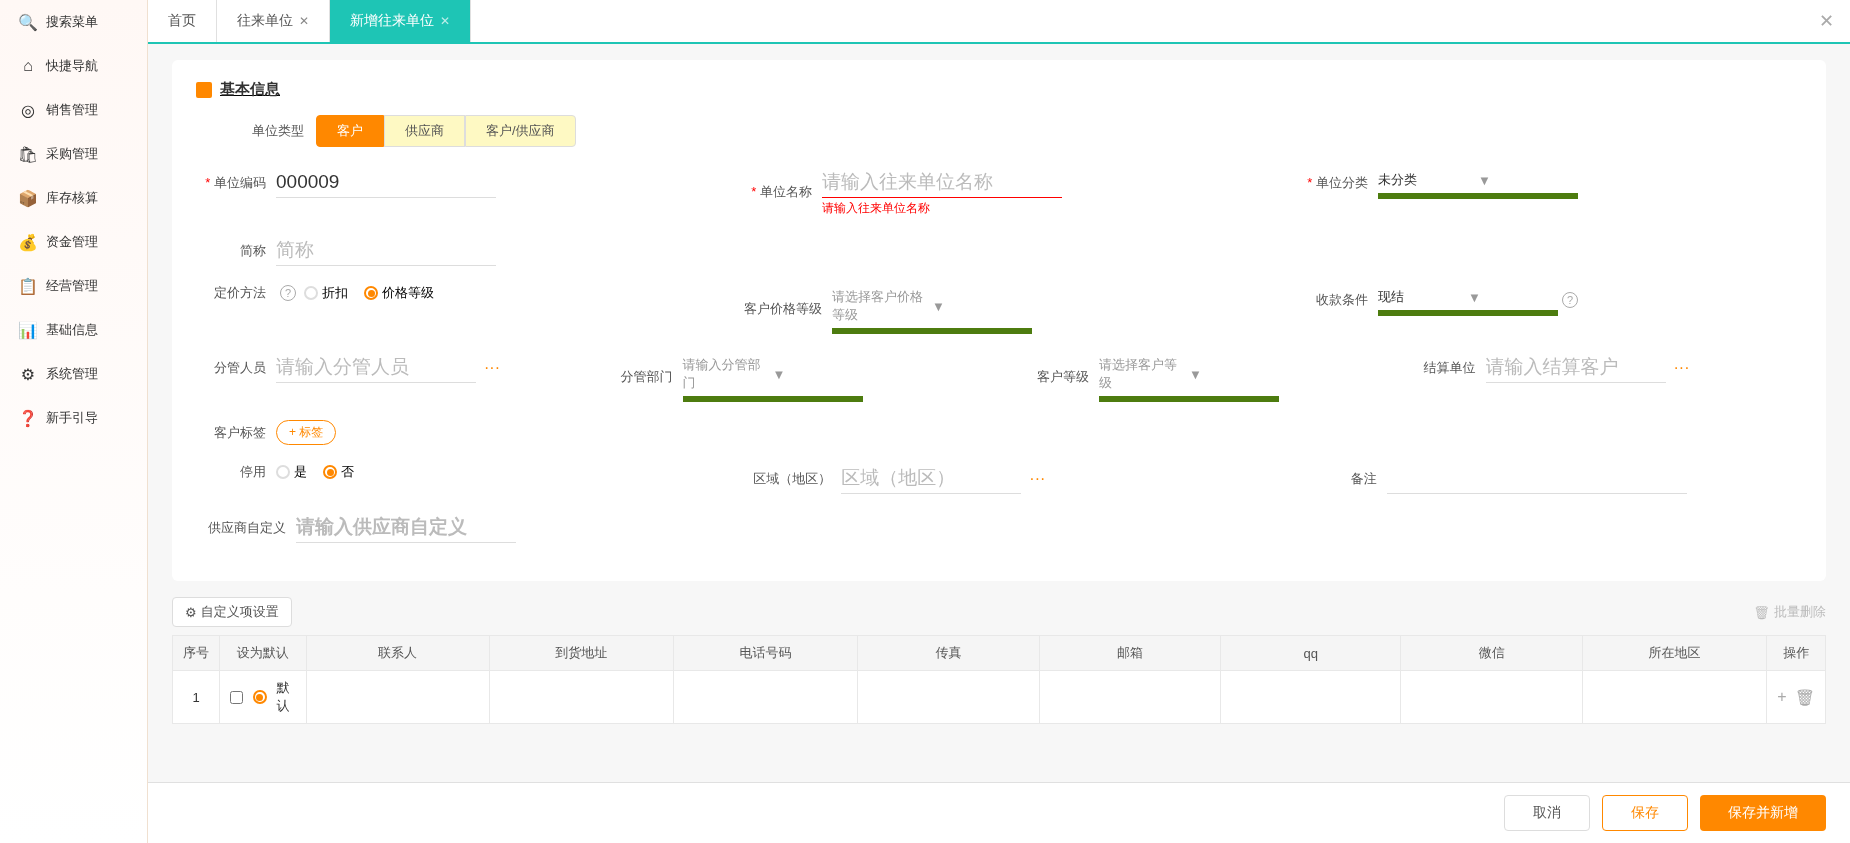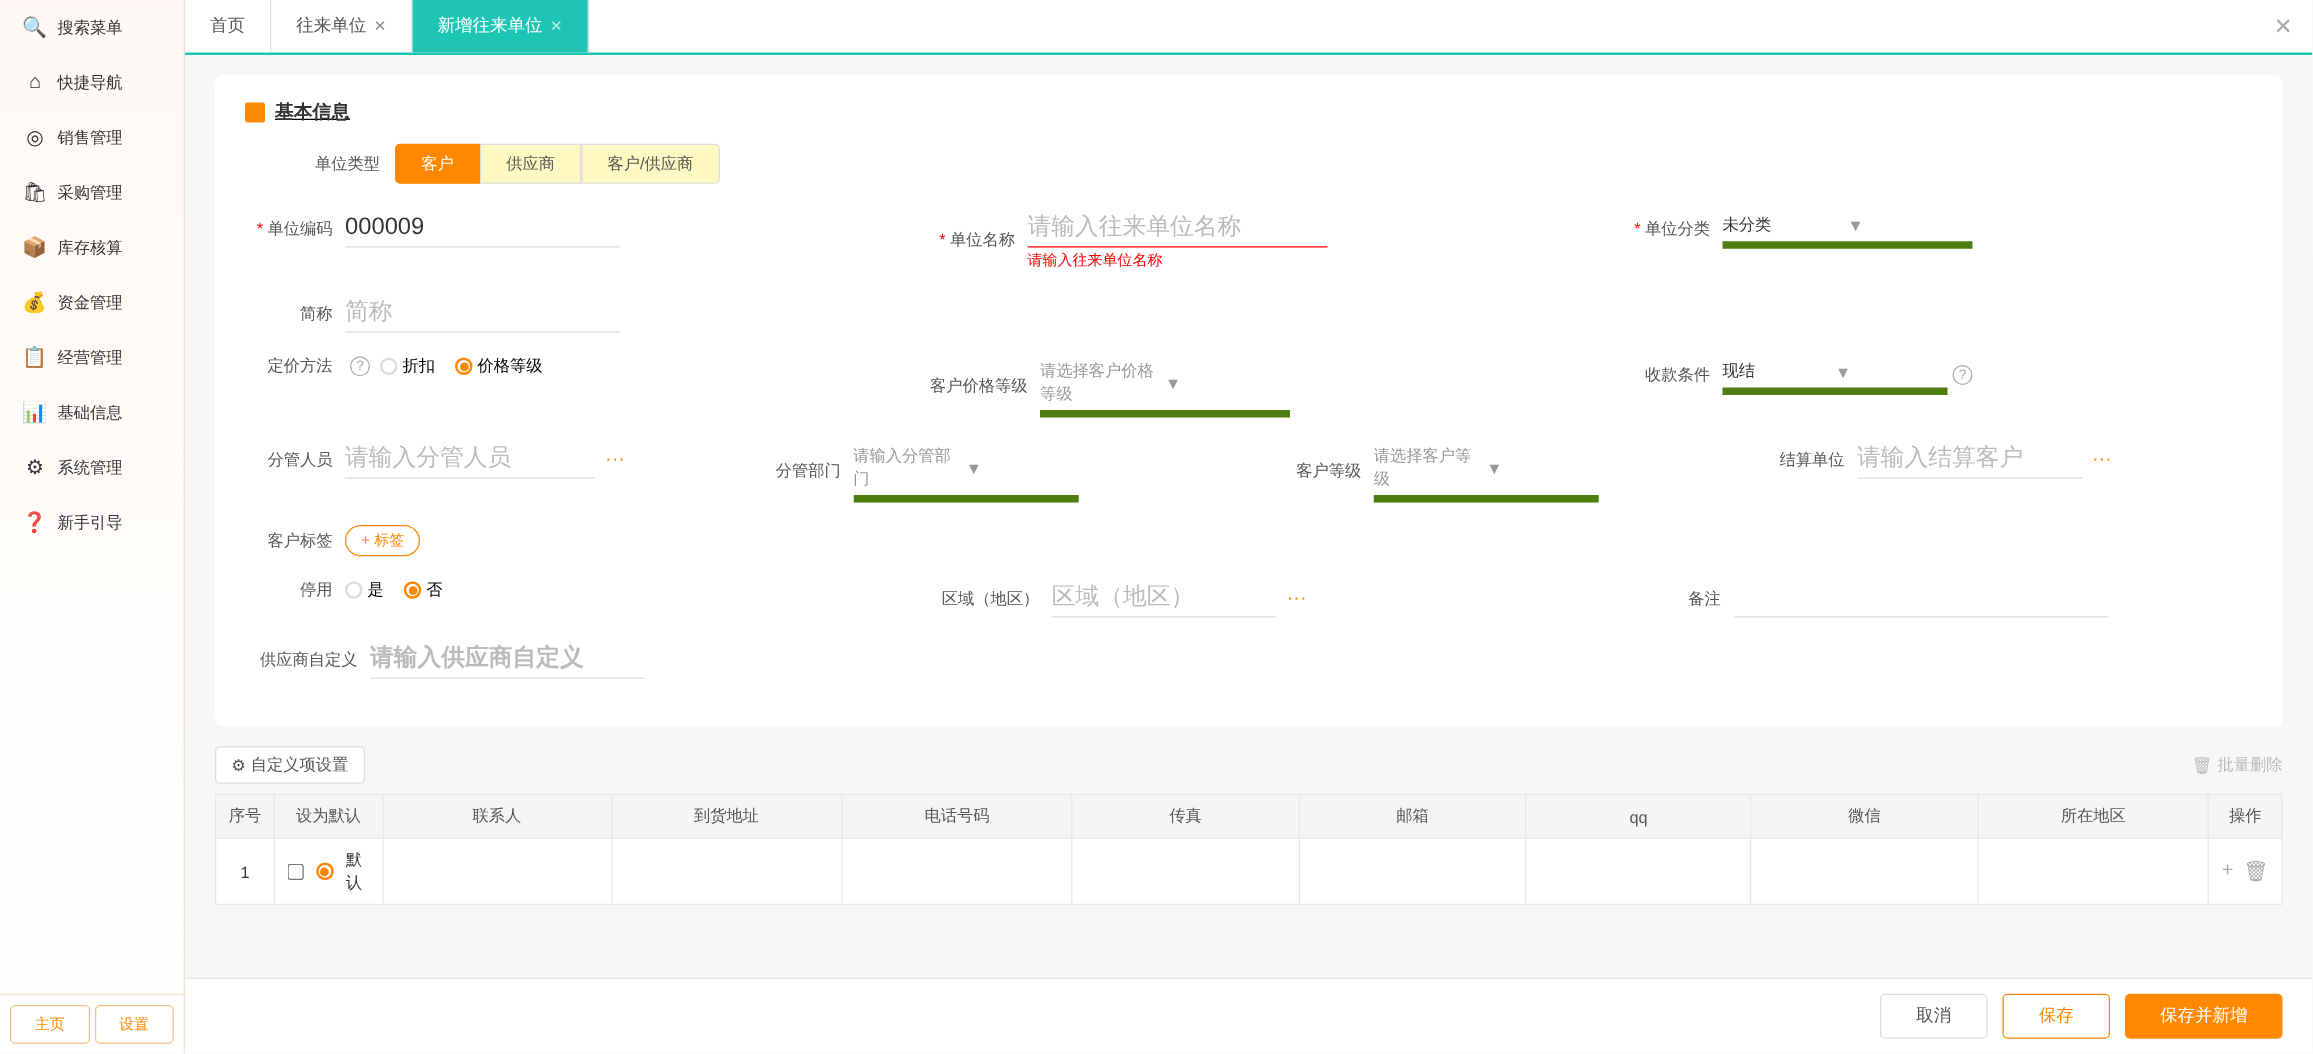--- a/index.html
+++ b/index.html
@@ -380,24 +380,20 @@
     <span class="sidebar-icon">📊</span>
     <span>基础信息</span>
   </div>
   <div class="sidebar-item">
     <span class="sidebar-icon">⚙</span>
     <span>系统管理</span>
   </div>
   <div class="sidebar-item">
     <span class="sidebar-icon">❓</span>
     <span>新手引导</span>
-  </div>
-  <div class="sidebar-bottom">
-    <div class="sidebar-bottom-btn">主页</div>
-    <div class="sidebar-bottom-btn">设置</div>
   </div>
 </div>
 
 <div class="main">
 
   <div class="tab-bar">
     <div class="tab">
       <span>首页</span>
     </div>
     <div class="tab">

